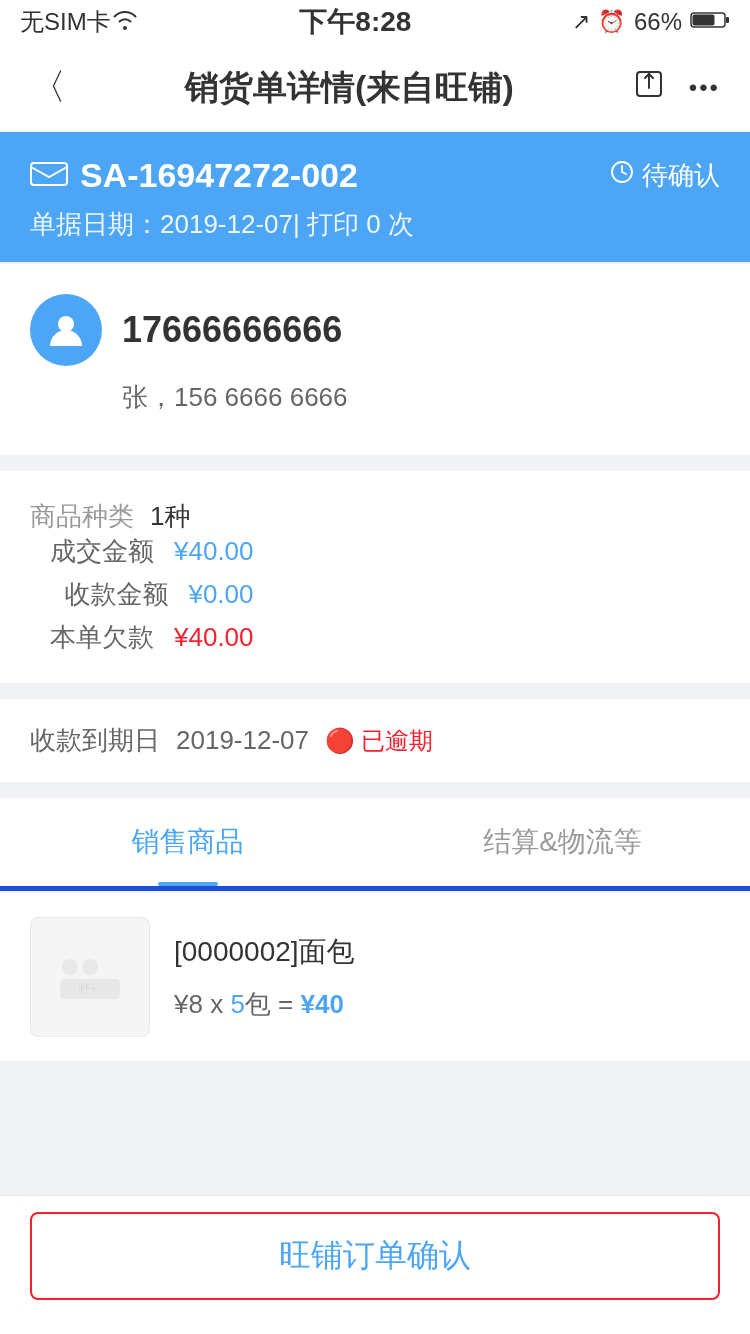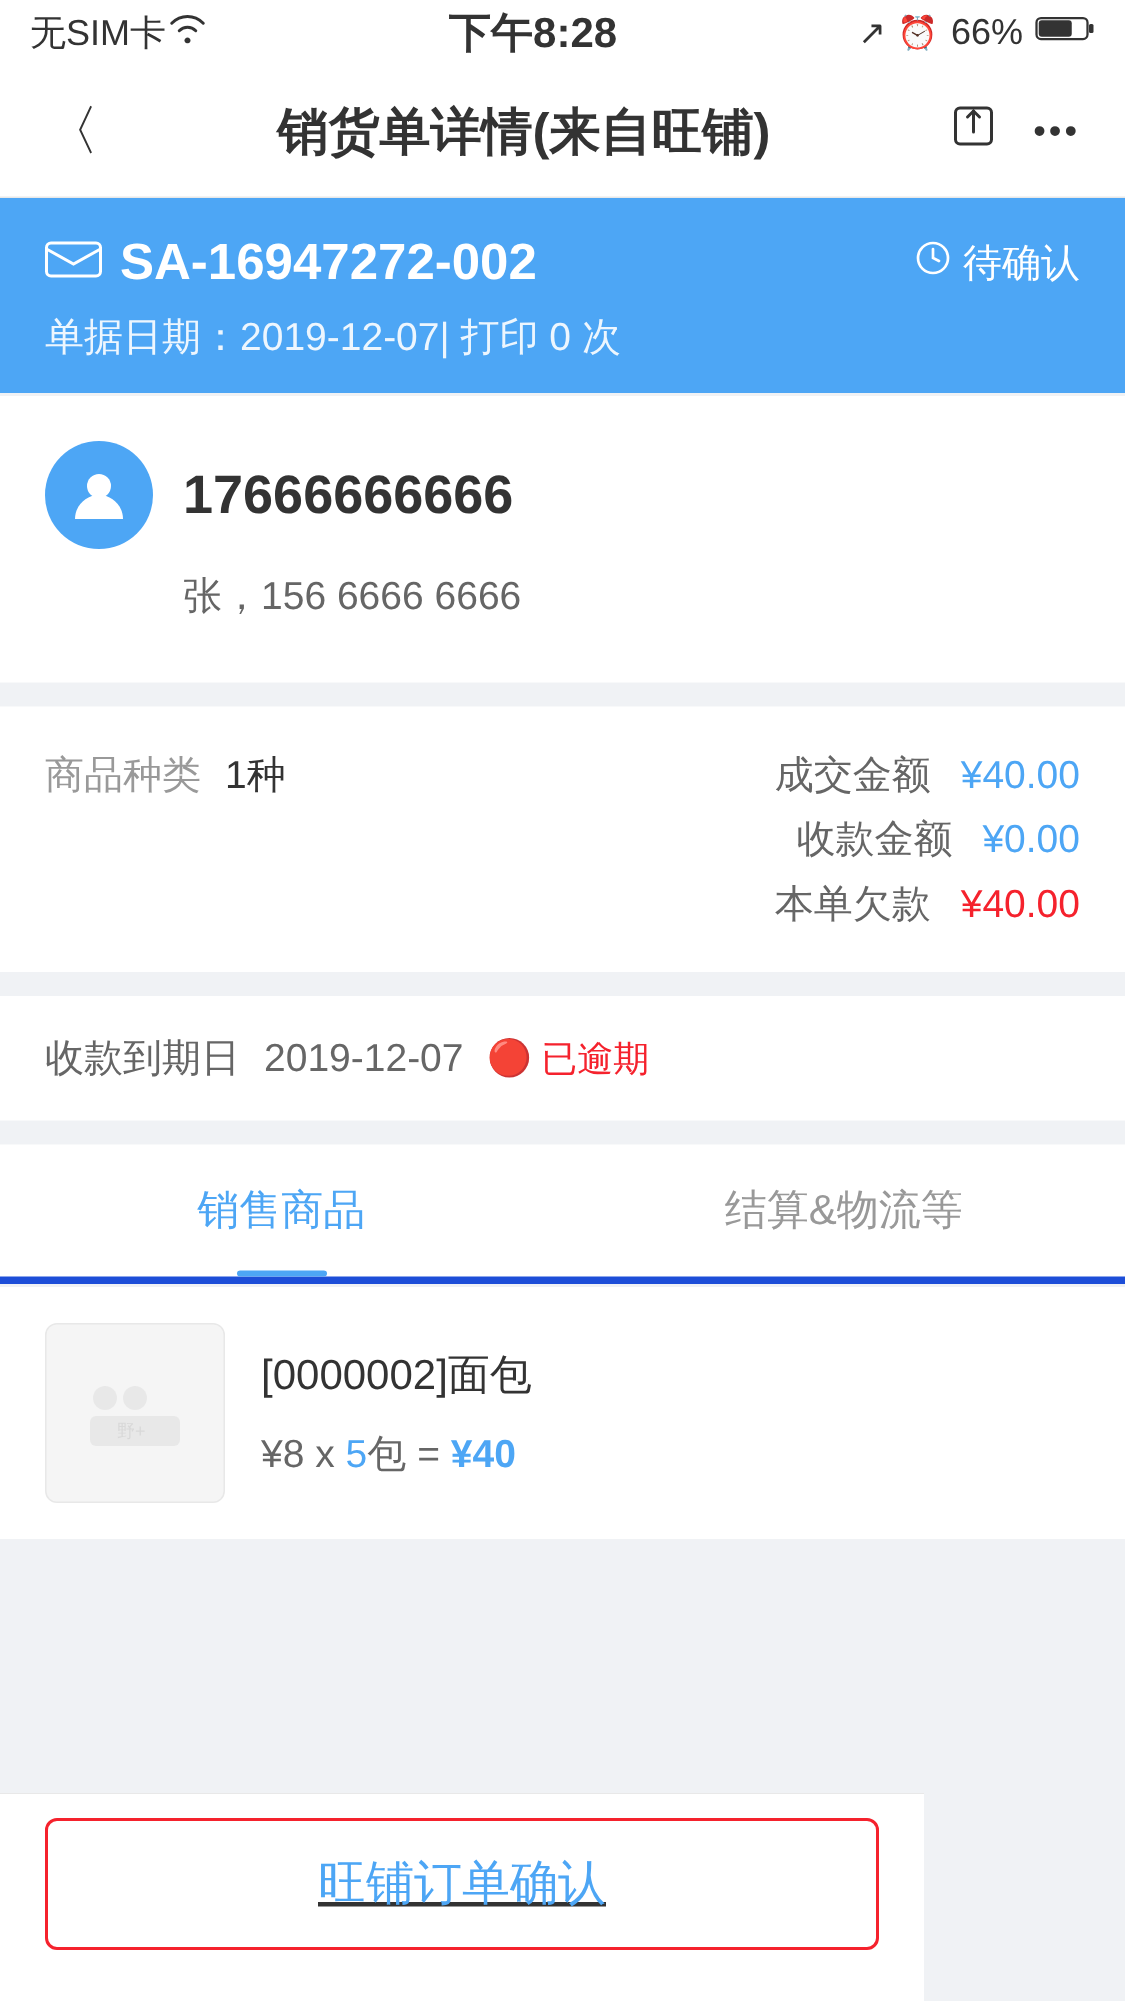--- a/index.html
+++ b/index.html
@@ -133,20 +133,21 @@
     .meta-value { color: #333; }
 
     
     .summary-card {
       background: #fff;
       padding: 28px 30px;
       margin-top: 16px;
       display: flex;
       justify-content: space-between;
       align-items: flex-start;
+      flex-direction: column;
     }
     .summary-left {
       display: flex;
       align-items: center;
       gap: 16px;
       font-size: 26px;
     }
     .summary-label { color: #999; }
     .summary-types { color: #333; }
     .summary-right {
@@ -257,25 +258,24 @@
     .empty-area {
       background: #f0f2f5;
       height: 200px;
     }
 
     
     .bottom-bar {
       position: fixed;
       bottom: 0;
       left: 0;
-      width: 616px;
+      width: 750px;
       background: #fff;
       padding: 16px 30px 34px;
       border-top: 1px solid #e8e8e8;
-      text-decoration: underline;
     }
     .confirm-btn {
       width: 100%;
       height: 88px;
       border: 2px solid #f5222d;
       border-radius: 8px;
       background: #fff;
       color: #4da6f5;
       font-size: 32px;
       font-weight: 500;

